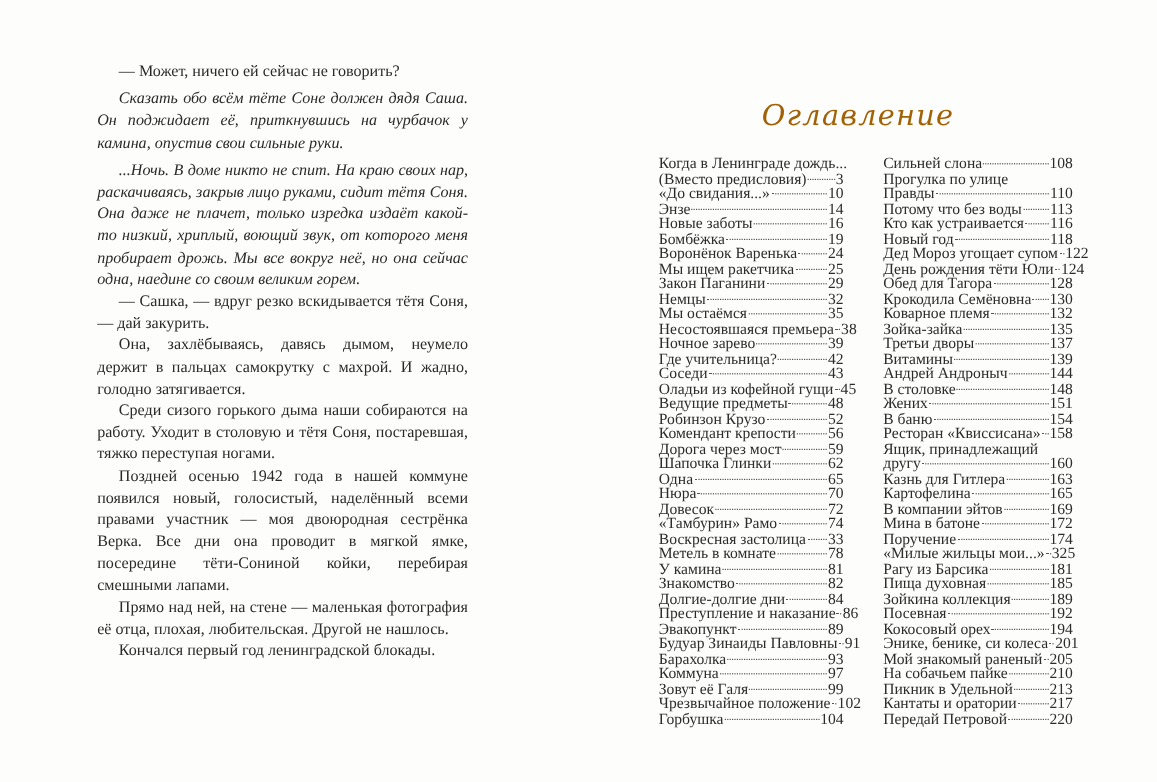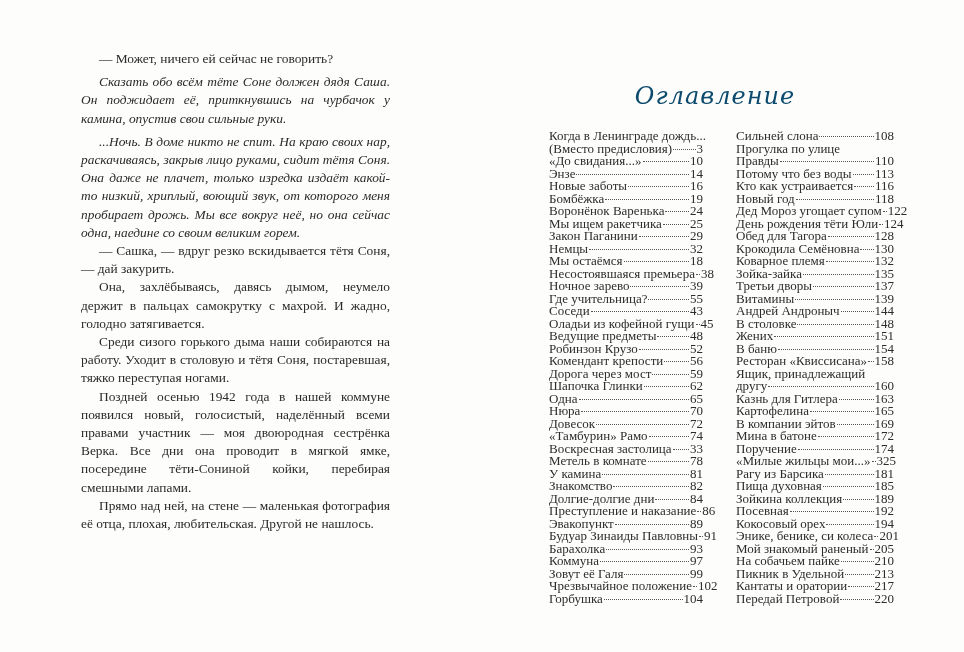--- a/index.html
+++ b/index.html
@@ -13,21 +13,21 @@
     position: absolute; left: 81px; top: 50px; width: 309px;
     font-size: 13.4px; line-height: 18.2px;
     text-align: justify;
   }
   .page-left p { margin: 0; text-indent: 18px; }
   .page-left p.gap { margin-top: 5px; font-style: italic; }
   .toc-title {
     position: absolute; left: 560px; top: 82px; width: 310px;
     text-align: center;
     font-family: "DejaVu Serif", serif; font-style: italic;
-    font-size: 24px; letter-spacing: 1px; color: #0c4a6e;
+    font-size: 24px; letter-spacing: 1px; color: #a16207;
   }
   .toc-col {
     position: absolute; top: 130px;
     font-size: 13px; line-height: 12.5px; color: #2c2c2c;
   }
   .toc-col.left { left: 549px; width: 154px; }
   .toc-col.right { left: 736px; width: 158px; }
   .toc-entry { display: flex; align-items: baseline; white-space: nowrap; }
   .toc-entry .t { flex: 0 0 auto; }
   .toc-entry .dots {
@@ -41,20 +41,21 @@
 
 <div class="page-left">
   <p>— Может, ничего ей сейчас не говорить?</p>
   <p class="gap">Сказать обо всём тёте Соне должен дядя Саша. Он поджидает её, приткнувшись на чурбачок у камина, опустив свои сильные руки.</p>
   <p class="gap">...Ночь. В доме никто не спит. На краю своих нар, раскачиваясь, закрыв лицо руками, сидит тётя Соня. Она даже не плачет, только изредка издаёт какой-то низкий, хриплый, воющий звук, от которого меня пробирает дрожь. Мы все вокруг неё, но она сейчас одна, наедине со своим великим горем.</p>
   <p>— Сашка, — вдруг резко вскидывается тётя Соня, — дай закурить.</p>
   <p>Она, захлёбываясь, давясь дымом, неумело держит в пальцах самокрутку с махрой. И жадно, голодно затягивается.</p>
   <p>Среди сизого горького дыма наши собираются на работу. Уходит в столовую и тётя Соня, постаревшая, тяжко переступая ногами.</p>
   <p>Поздней осенью 1942 года в нашей коммуне появился новый, голосистый, наделённый всеми правами участник — моя двоюродная сестрёнка Верка. Все дни она проводит в мягкой ямке, посередине тёти-Сониной койки, перебирая смешными лапами.</p>
   <p>Прямо над ней, на стене — маленькая фотография её отца, плохая, любительская. Другой не нашлось.</p>
+  <p>Кончался первый год ленинградской блокады.</p>
 </div>
 
 <div class="toc-title">Оглавление</div>
 
 <div class="toc-col left" id="toc-left">
     <div class="toc-entry noleader">
       <span class="t">Когда в Ленинграде дождь...</span>
     </div>
     <div class="toc-entry">
       <span class="t">(Вместо предисловия)</span>
@@ -97,36 +98,36 @@
       <span class="p">29</span>
     </div>
     <div class="toc-entry">
       <span class="t">Немцы</span>
       <span class="dots"></span>
       <span class="p">32</span>
     </div>
     <div class="toc-entry">
       <span class="t">Мы остаёмся</span>
       <span class="dots"></span>
-      <span class="p">18</span>
+      <span class="p">35</span>
     </div>
     <div class="toc-entry">
       <span class="t">Несостоявшаяся премьера</span>
       <span class="dots"></span>
       <span class="p">38</span>
     </div>
     <div class="toc-entry">
       <span class="t">Ночное зарево</span>
       <span class="dots"></span>
       <span class="p">39</span>
     </div>
     <div class="toc-entry">
       <span class="t">Где учительница?</span>
       <span class="dots"></span>
-      <span class="p">55</span>
+      <span class="p">42</span>
     </div>
     <div class="toc-entry">
       <span class="t">Соседи</span>
       <span class="dots"></span>
       <span class="p">43</span>
     </div>
     <div class="toc-entry">
       <span class="t">Оладьи из кофейной гущи</span>
       <span class="dots"></span>
       <span class="p">45</span>

